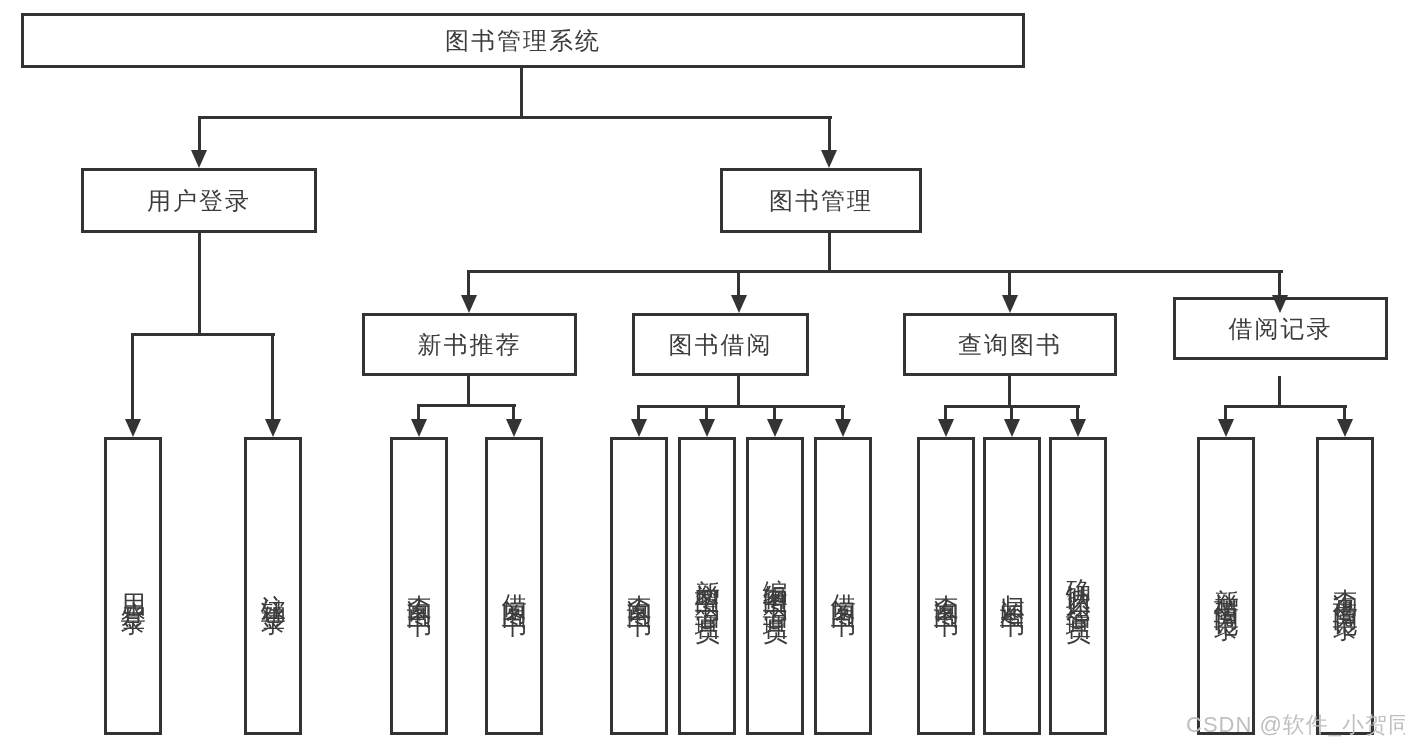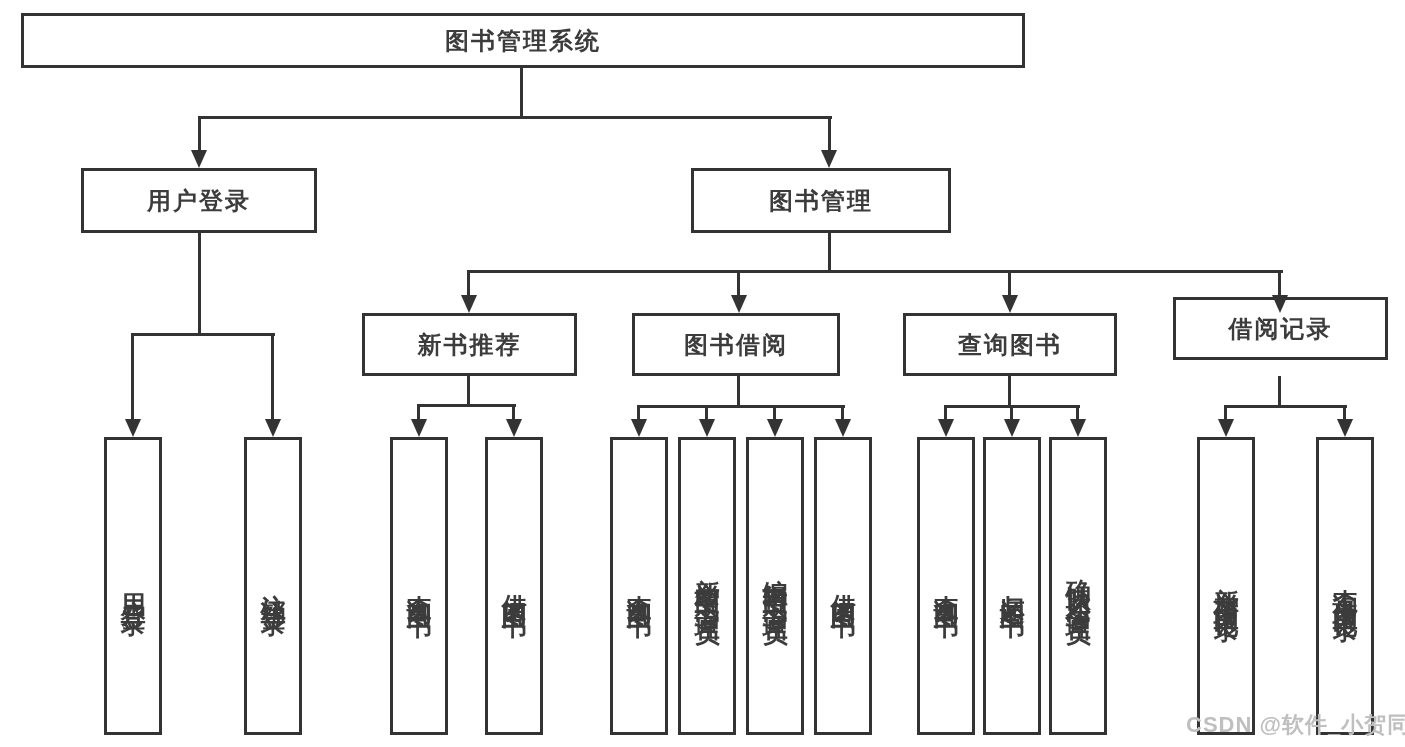--- a/index.html
+++ b/index.html
@@ -1,18 +1,18 @@
 <!DOCTYPE html>
 <html><head>
 <meta charset="utf-8">
 <style>
   html,body{margin:0;padding:0;background:#ffffff;}
   #stage{
     position:relative;width:1405px;height:747px;background:#ffffff;overflow:hidden;
-    font-family:"Liberation Sans",sans-serif;color:#3c3c3c;font-weight:bold;
+    font-family:"Liberation Sans",sans-serif;color:#3c3c3c;
   }
   .box{
     position:absolute;box-sizing:border-box;border:3px solid #333333;background:#ffffff;
     display:flex;align-items:center;justify-content:center;
   }
   .hlabel{font-size:24px;letter-spacing:2px;white-space:nowrap;color:#3c3c3c;}
   .leaf{
     writing-mode:vertical-rl;text-orientation:mixed;
     font-size:25px;letter-spacing:6px;line-height:1.1;color:#3c3c3c;
   }
@@ -32,28 +32,28 @@
 
 <div id="stage">
 
   <div class="box" style="left:21px;top:13px;width:1004px;height:55px;">
     <span class="hlabel">图书管理系统</span>
   </div>
 
   <div class="box" style="left:81px;top:168px;width:236px;height:65px;">
     <span class="hlabel">用户登录</span>
   </div>
-  <div class="box" style="left:691px;top:168px;width:260px;height:65px;">
+  <div class="box" style="left:720px;top:168px;width:202px;height:65px;">
     <span class="hlabel">图书管理</span>
   </div>
 
   <div class="box" style="left:362px;top:313px;width:215px;height:63px;">
     <span class="hlabel">新书推荐</span>
   </div>
-  <div class="box" style="left:632px;top:313px;width:208px;height:63px;">
+  <div class="box" style="left:632px;top:313px;width:177px;height:63px;">
     <span class="hlabel">图书借阅</span>
   </div>
   <div class="box" style="left:903px;top:313px;width:214px;height:63px;">
     <span class="hlabel">查询图书</span>
   </div>
   <div class="box" style="left:1173px;top:297px;width:215px;height:63px;">
     <span class="hlabel">借阅记录</span>
   </div>
 
   <div class="box leaf" style="left:104px;top:437px;width:58px;height:298px;">用户登录</div>

